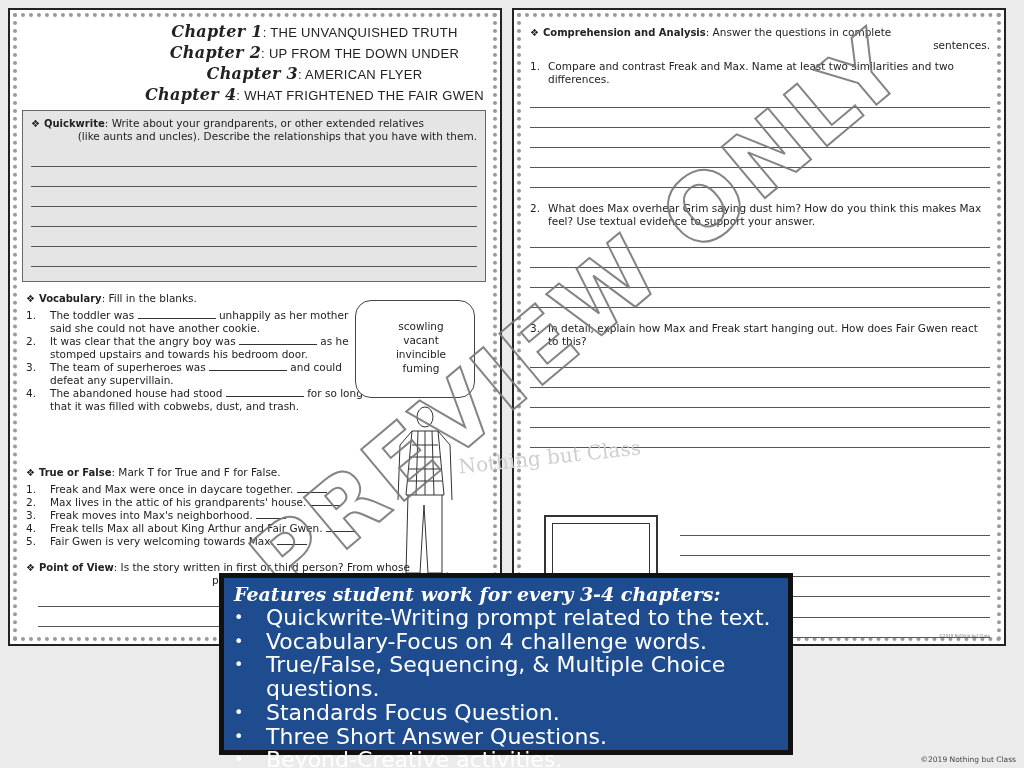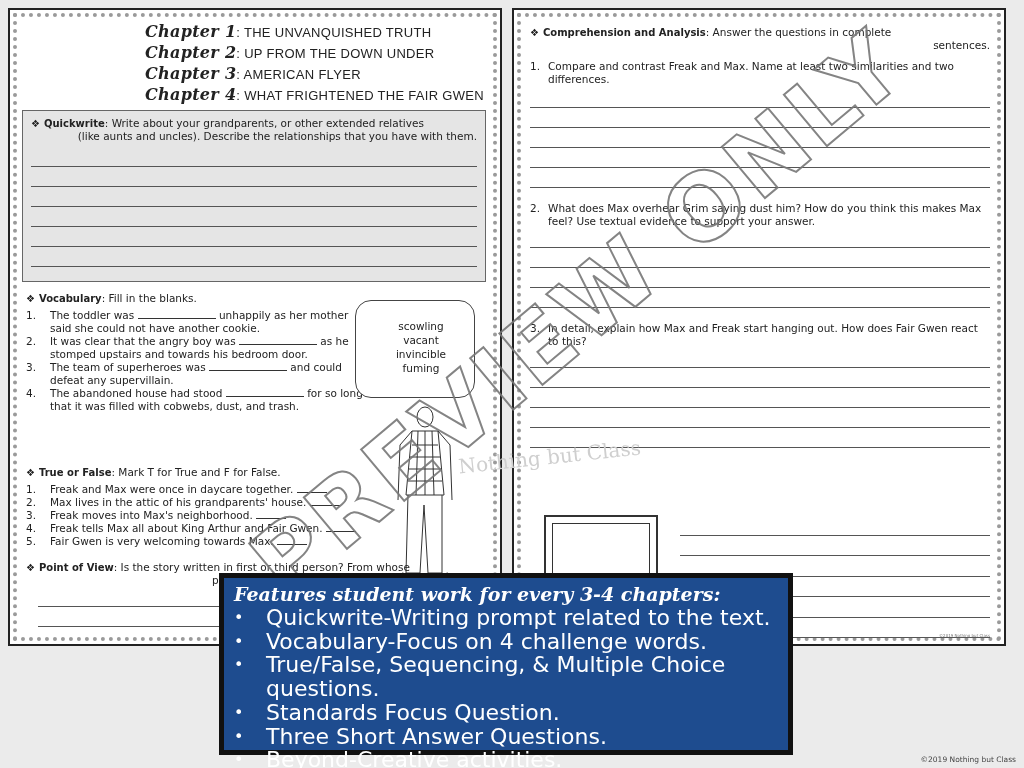--- a/index.html
+++ b/index.html
@@ -2,21 +2,21 @@
 <html><head>
 <meta charset="utf-8">
 <style>
   html, body { margin:0; padding:0; }
   body { width:1024px; height:768px; background:#ebebeb; position:relative; overflow:hidden; font-family:"DejaVu Sans", sans-serif; color:#222; }
   .page { position:absolute; background:#fff; border:2px solid #222; box-sizing:border-box; }
   .page::before { content:""; position:absolute; inset:3px; border:4px dotted #9a9a9a; pointer-events:none; }
   #page-left { left:8px; top:8px; width:494px; height:638px; }
   #page-right { left:512px; top:8px; width:494px; height:638px; }
 
-  .chapters { position:absolute; right:16px; top:12px; text-align:left; }
+  .chapters { position:absolute; right:16px; top:12px; text-align:center; }
   .chap-line { font-size:12px; line-height:20px; letter-spacing:0.3px; white-space:nowrap; }
   .chap-line .chap-label { font-family:"DejaVu Serif", serif; font-style:italic; font-weight:bold; font-size:16px; }
   .chap-line .chap-title { font-family:"Liberation Sans Narrow","Liberation Sans", sans-serif; font-size:13px; text-transform:uppercase; }
 
   .quickwrite-box { position:absolute; left:12px; top:100px; width:464px; height:172px; border:1px solid #666; background:#e5e5e5; box-sizing:border-box; padding:6px 8px; }
   .sec-head { font-size:10.5px; line-height:13px; }
   .sec-head .sec-title { font-weight:bold; font-size:10px; }
   .sec-head .diamond { font-size:10px; margin-right:4px; }
   .sec-head .indent { padding-left:16px; display:block;text-align:right; }
   .lines .ln { border-bottom:1px solid #555; height:19px; }

